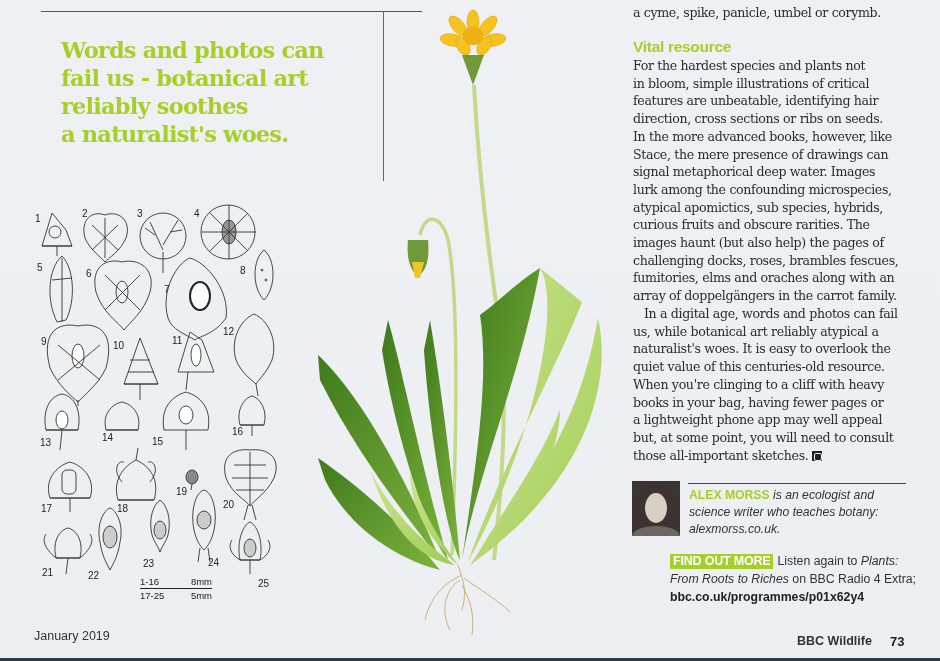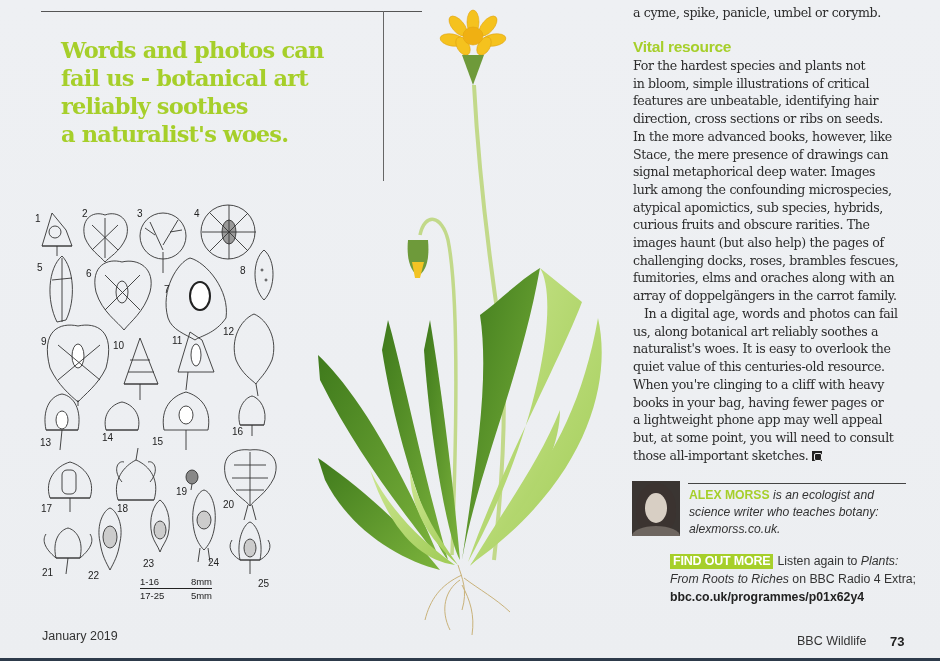--- a/index.html
+++ b/index.html
@@ -78,22 +78,22 @@
     }
     .fom .badge {
       display: inline-block; background: #a6cf2a; color: #fff; font-weight: bold;
       font-size: 12.5px; padding: 0 3px; line-height: 15px; letter-spacing: -0.2px; margin-right: 4px;
     }
     .fom .line { display: block; white-space: nowrap; }
     .fom em { font-style: italic; }
     .fom .url { font-weight: bold; color: #222; }
 
     
-    .folio-left { position: absolute; left: 42px; top: 629px; font-family: "Liberation Sans", sans-serif; font-size: 12.5px; color: #333; }
-    .folio-right { position: absolute; left: 797px; top: 634px; font-family: "Liberation Sans", sans-serif; font-size: 12.5px; color: #333; }
+    .folio-left { position: absolute; left: 34px; top: 629px; font-family: "Liberation Sans", sans-serif; font-size: 12.5px; color: #333; }
+    .folio-right { position: absolute; left: 797px; top: 634px; font-family: "Liberation Sans", sans-serif; font-size: 12.5px; color: #333; font-weight: bold; }
     .folio-num { position: absolute; left: 890px; top: 634px; font-family: "Liberation Sans", sans-serif; font-size: 13px; font-weight: bold; color: #222; text-align: right; }
   </style>
 </head>
 <body>
 
 <div class="page">
 
   <div class="rule-top"></div>
   <div class="rule-vert"></div>
 
@@ -337,21 +337,21 @@
       <span class="line">lurk among the confounding microspecies,</span>
       <span class="line">atypical apomictics, sub species, hybrids,</span>
       <span class="line">curious fruits and obscure rarities. The</span>
       <span class="line">images haunt (but also help) the pages of</span>
       <span class="line">challenging docks, roses, brambles fescues,</span>
       <span class="line">fumitories, elms and oraches along with an</span>
       <span class="line">array of doppelgängers in the carrot family.</span>
     </div>
     <div style="position:absolute;top:305px">
       <span class="line indent">In a digital age, words and photos can fail</span>
-      <span class="line">us, along botanical art reliably soothes a</span>
+      <span class="line">us, while botanical art reliably atypical a</span>
       <span class="line">naturalist's woes. It is easy to overlook the</span>
       <span class="line">quiet value of this centuries-old resource.</span>
       <span class="line">When you're clinging to a cliff with heavy</span>
       <span class="line">books in your bag, having fewer pages or</span>
       <span class="line">a lightweight phone app may well appeal</span>
       <span class="line">but, at some point, you will need to consult</span>
       <span class="line"><span>those all-important sketches.</span><span class="end-mark"></span></span>
     </div>
   </div>
 

